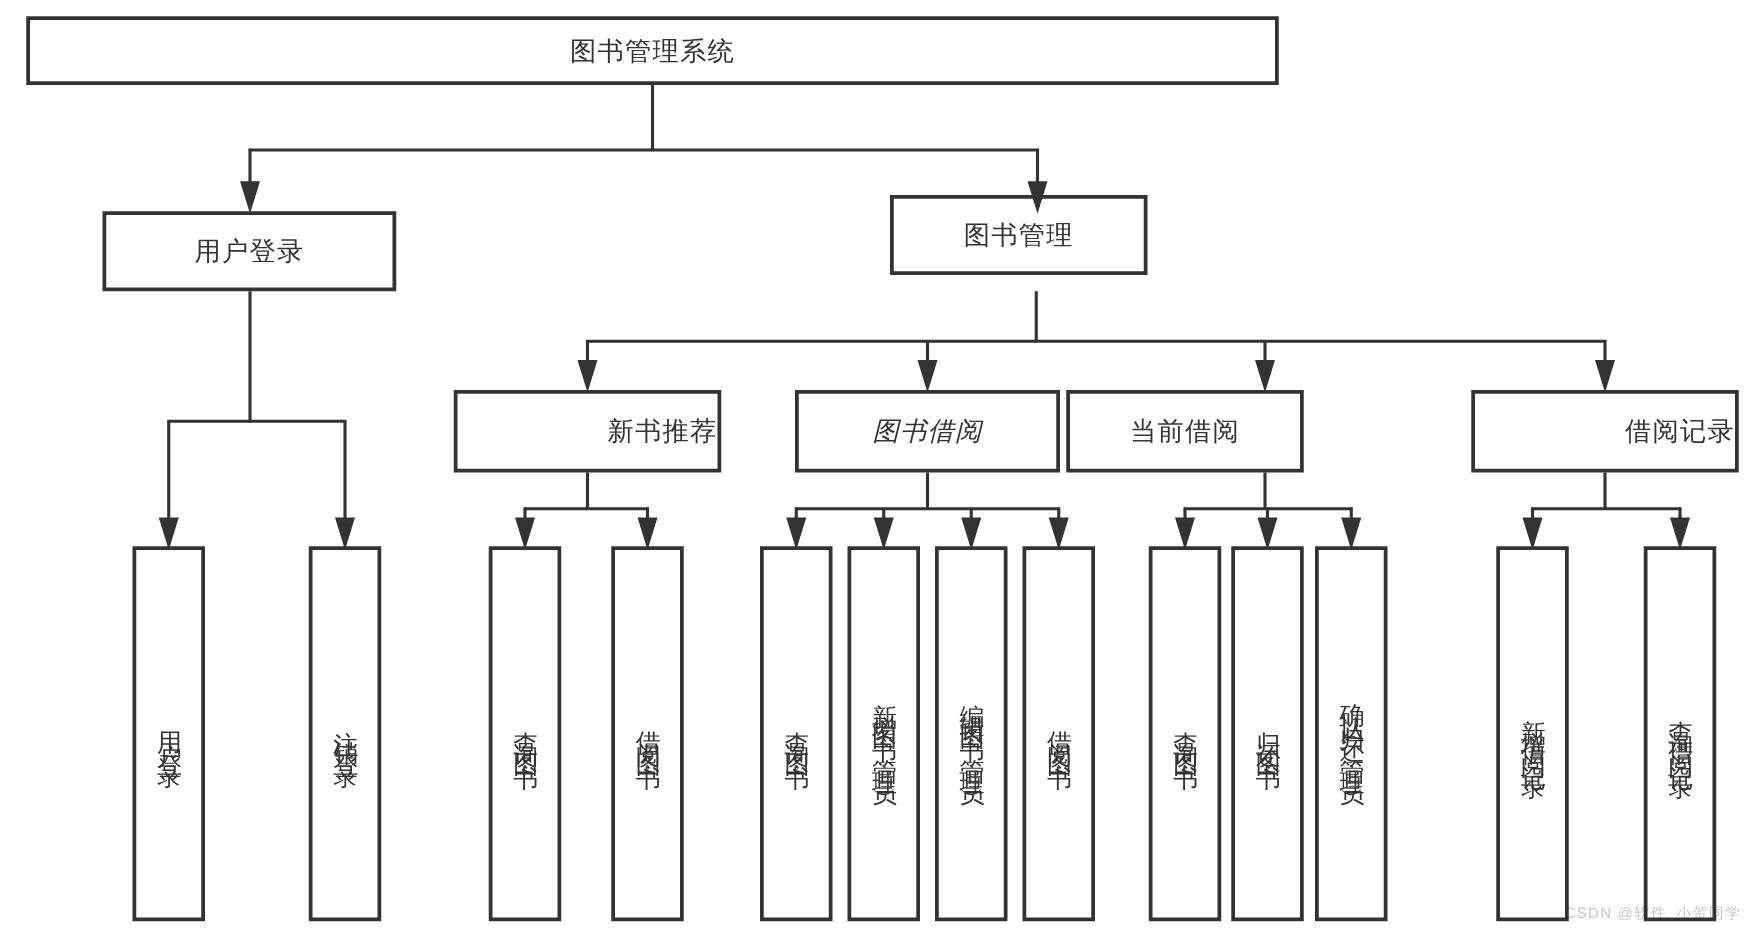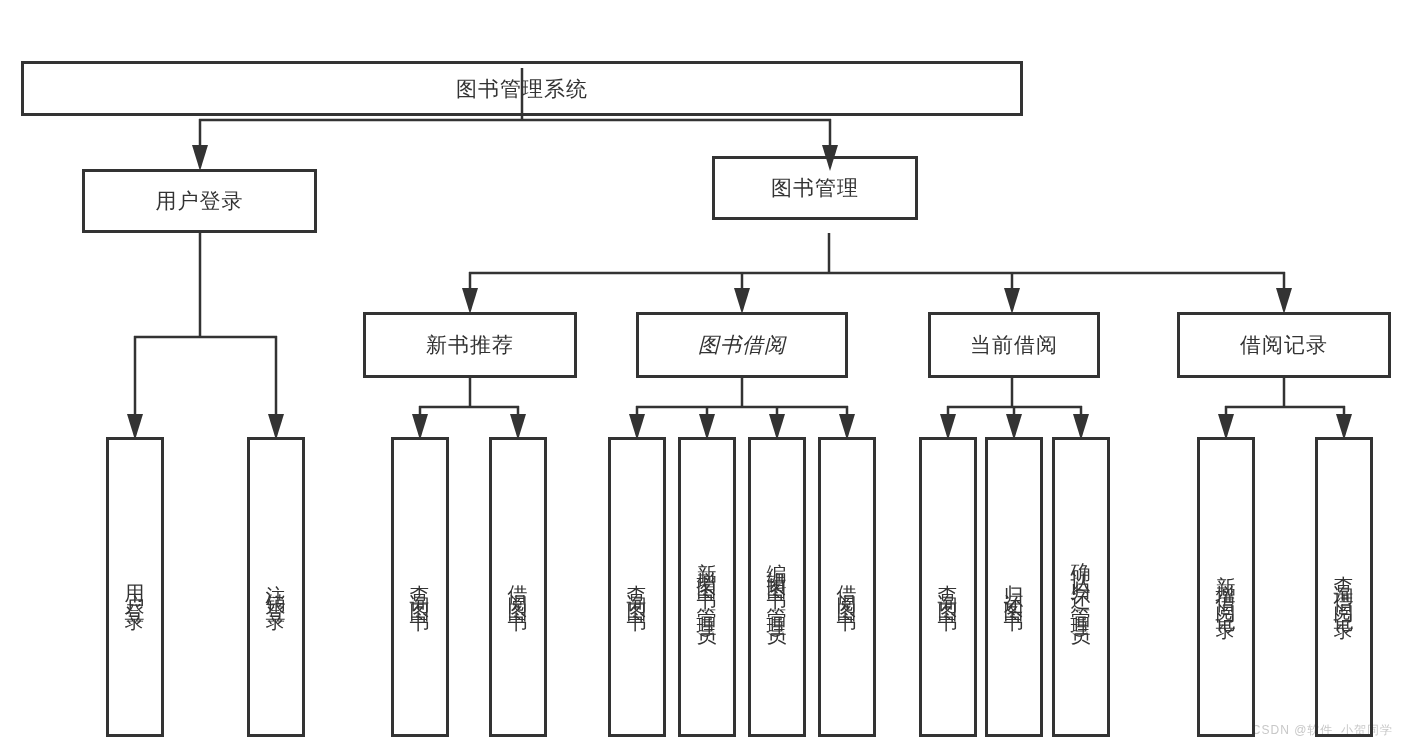--- a/index.html
+++ b/index.html
@@ -120,41 +120,41 @@
       <polygon points="769,414 785,414 777,440"></polygon>
       <polygon points="839,414 855,414 847,440"></polygon>
       <polygon points="940,414 956,414 948,440"></polygon>
       <polygon points="1006,414 1022,414 1014,440"></polygon>
       <polygon points="1073,414 1089,414 1081,440"></polygon>
       <polygon points="1218,414 1234,414 1226,440"></polygon>
       <polygon points="1336,414 1352,414 1344,440"></polygon>
     </g>
   </svg>
 
-  <div class="box" style="left:21px; top:13px; width:1002px; height:55px;margin-top:48px;">
+  <div class="box" style="left:21px; top:13px; width:1002px; height:55px;">
     <span class="hlabel">图书管理系统</span>
   </div>
 
   <div class="box" style="left:82px; top:169px; width:235px; height:64px;">
     <span class="hlabel">用户登录</span>
   </div>
   <div class="box" style="left:712px; top:156px; width:206px; height:64px;">
     <span class="hlabel">图书管理</span>
   </div>
 
-  <div class="box" style="left:363px; top:312px; width:214px; height:66px;">
+  <div class="box" style="left:363px; top:312px; width:214px; height:66px;justify-content:flex-end;">
     <span class="hlabel">新书推荐</span>
   </div>
   <div class="box" style="left:636px; top:312px; width:212px; height:66px;font-style:italic;">
     <span class="hlabel">图书借阅</span>
   </div>
-  <div class="box" style="left:928px; top:312px; width:172px; height:66px;">
+  <div class="box" style="left:853px; top:312px; width:190px; height:66px;">
     <span class="hlabel">当前借阅</span>
   </div>
-  <div class="box" style="left:1177px; top:312px; width:214px; height:66px;">
+  <div class="box" style="left:1177px; top:312px; width:214px; height:66px;justify-content:flex-end;">
     <span class="hlabel">借阅记录</span>
   </div>
 
   <div class="box" style="left:106px; top:437px; width:58px; height:300px;">
     <span class="vtext">用户登录</span>
   </div>
   <div class="box" style="left:247px; top:437px; width:58px; height:300px;">
     <span class="vtext">注销登录</span>
   </div>
 

